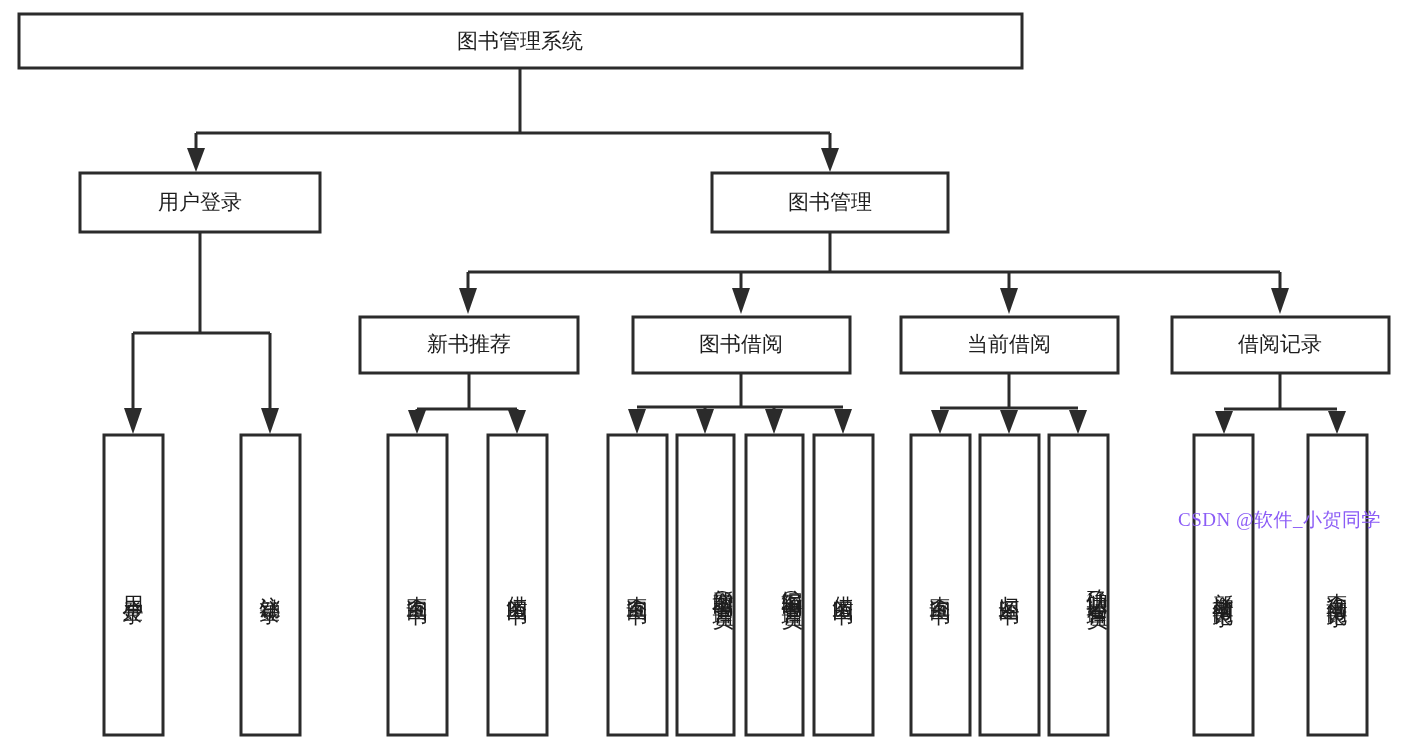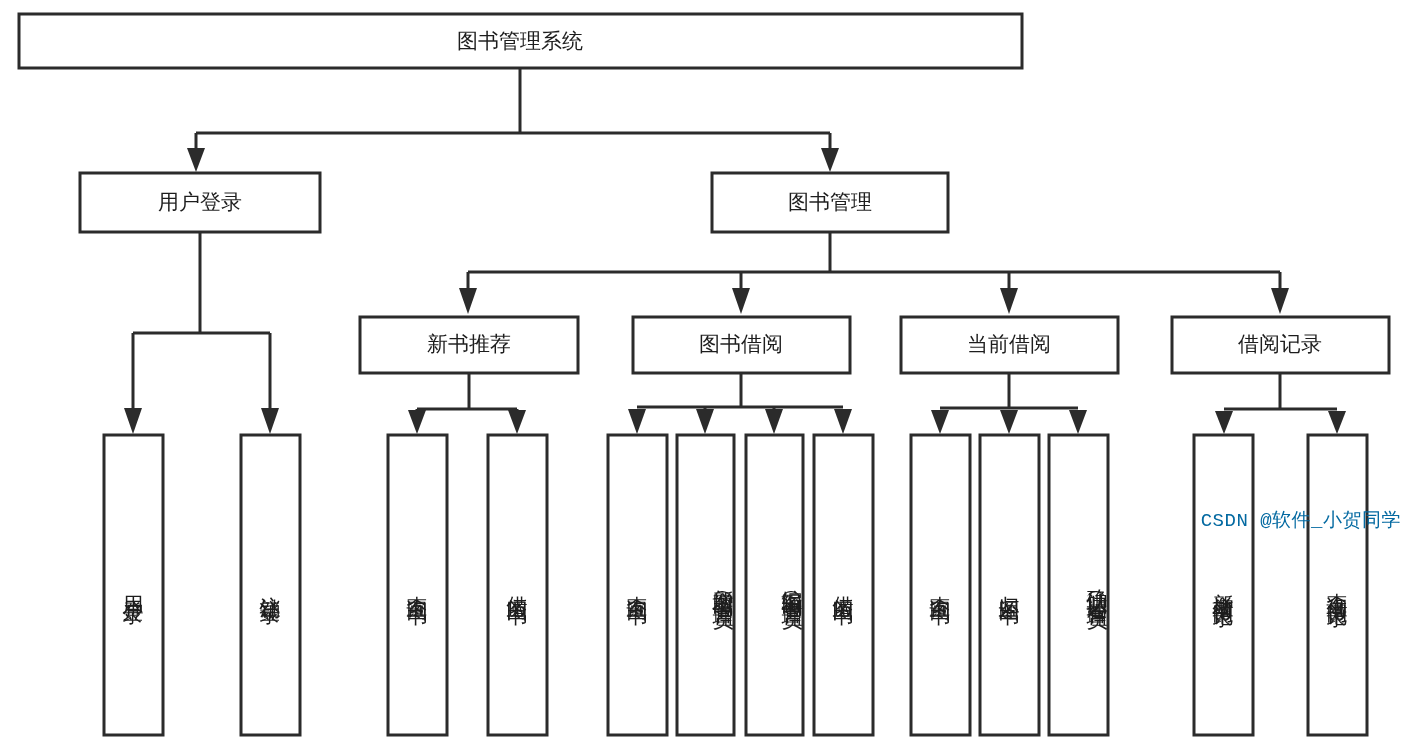--- a/index.html
+++ b/index.html
@@ -60,25 +60,25 @@
     font-family: "Liberation Sans", "DejaVu Sans", sans-serif;
     font-size: 21px;
     line-height: 1.0;
     color: #1d1d1d;
     letter-spacing: 3px;
     white-space: nowrap;
     pointer-events: none;
   }
   .watermark {
     position: absolute;
-    right: 4px;
+    right: 24px;
     bottom: 6px;
-    font-family: Liberation Mono, monospace;
+    font-family: Liberation Serif, serif;
     font-size: 19px;
-    color: #0369a1;
+    color: #8b5cf6;
     letter-spacing: 0.5px;
     white-space: nowrap;
   }
 </style>
 </head>
 <body>
 
 <div id="diagram-root">
 
   <svg id="flow" viewBox="0 0 1405 747">

